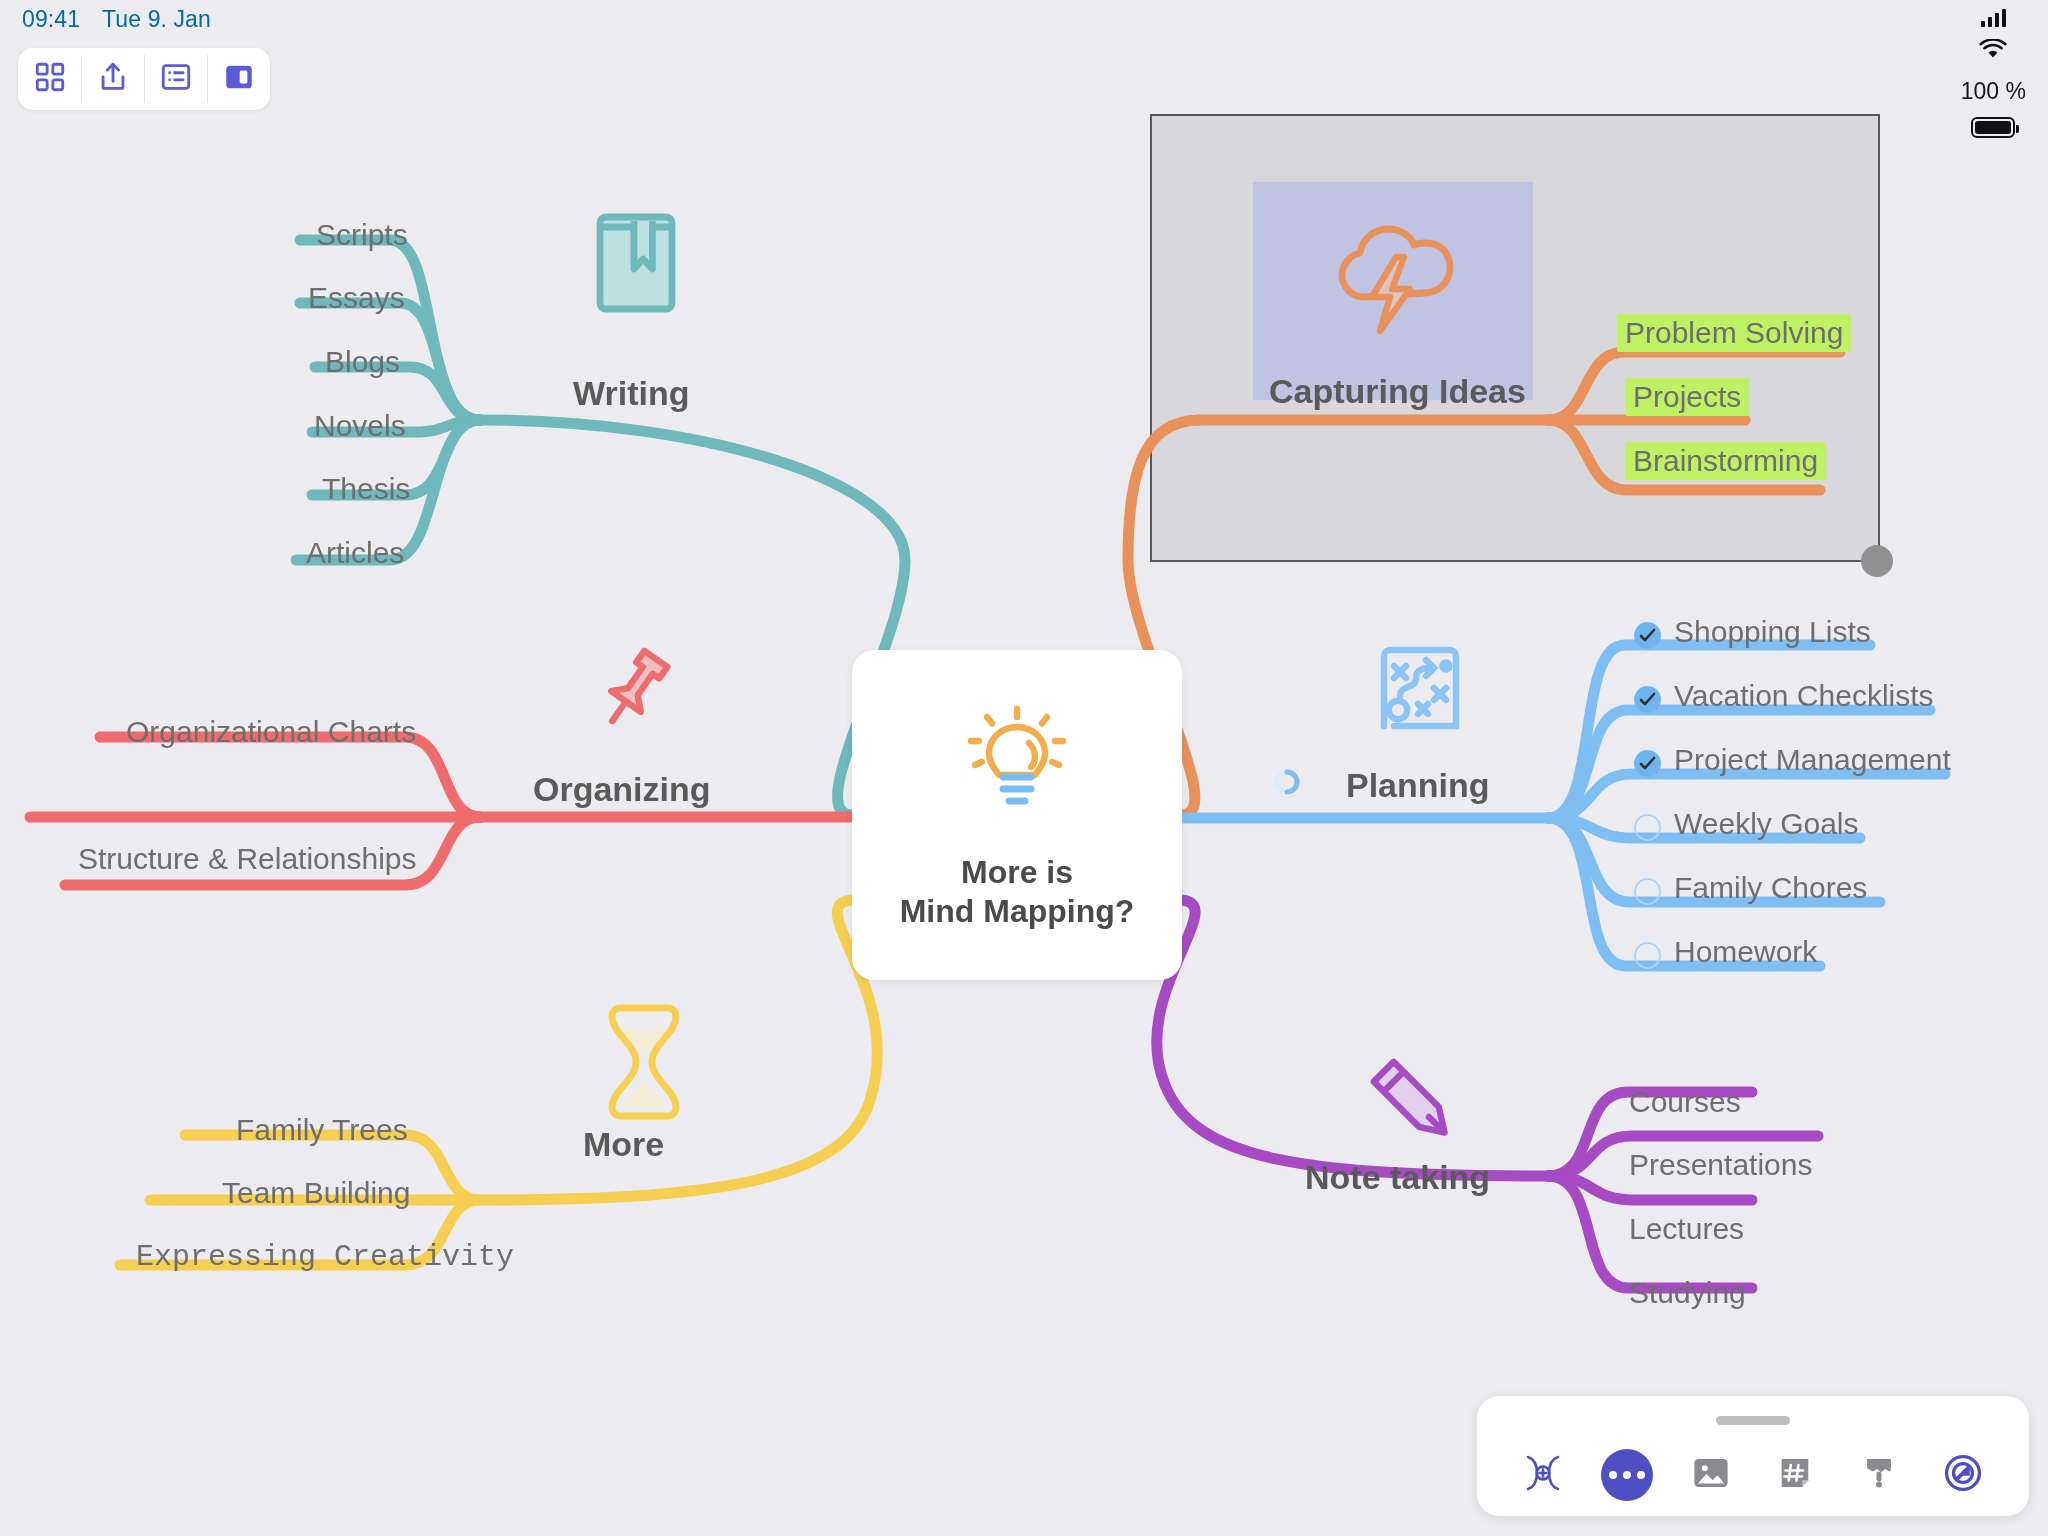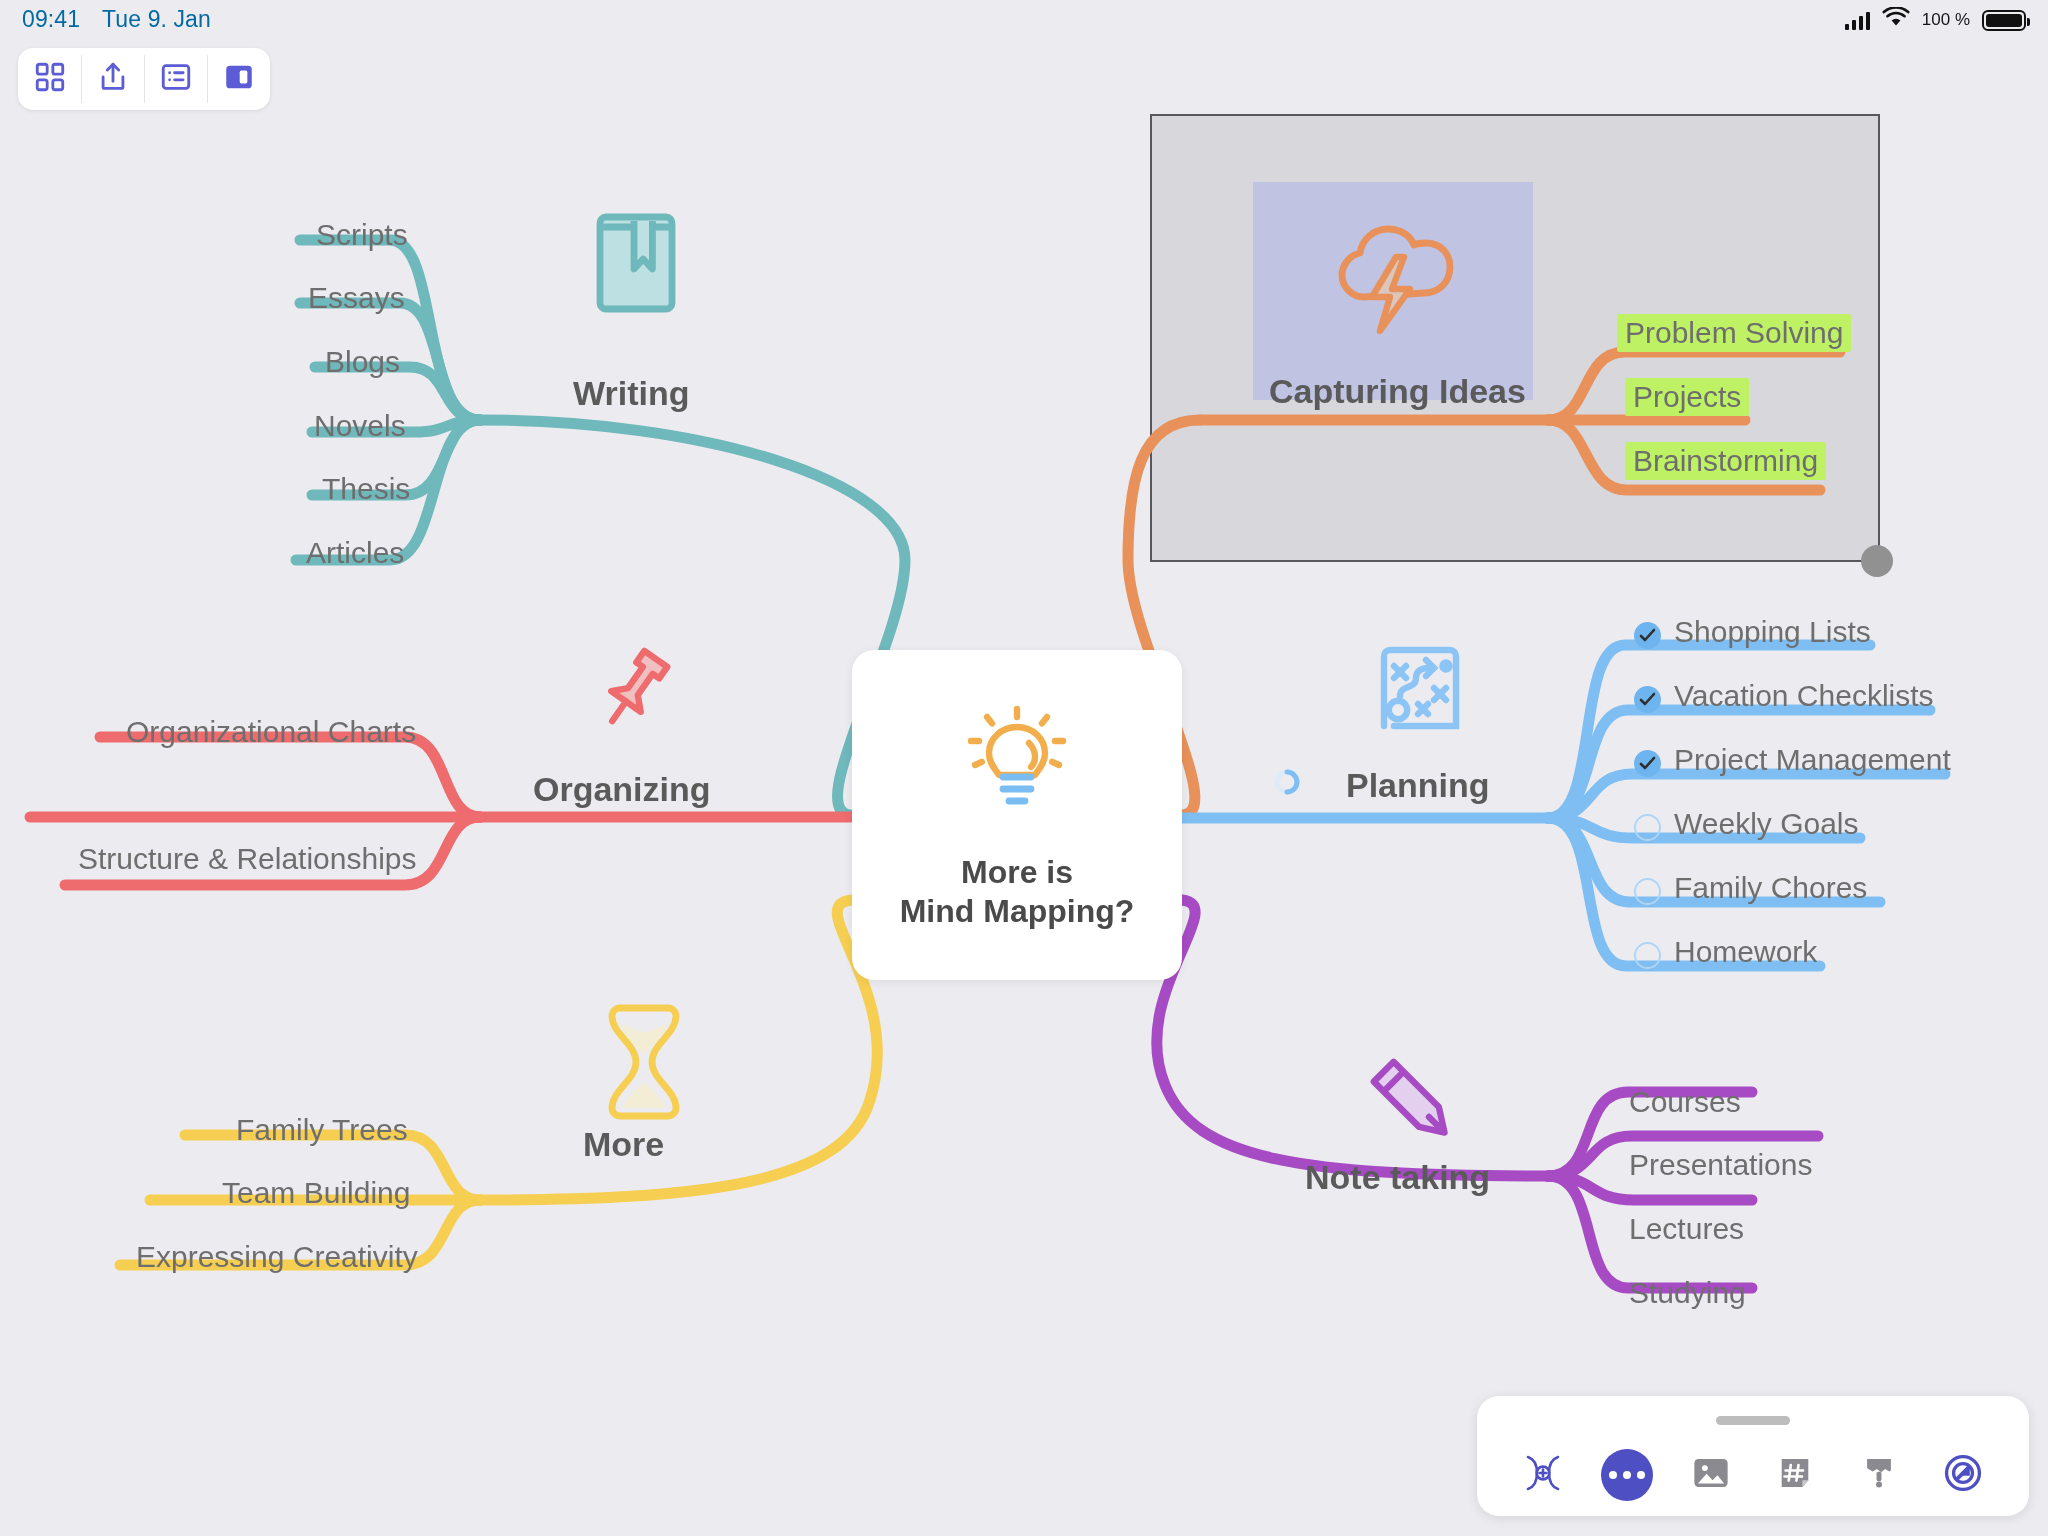--- a/index.html
+++ b/index.html
@@ -9,21 +9,21 @@
     font-family:"Liberation Sans", sans-serif;
     -webkit-font-smoothing:antialiased;
   }
   #stage{position:relative;width:2048px;height:1536px;}
 
   
   .statusbar{position:absolute;left:0;top:0;width:2048px;height:40px;}
   .sb-left{position:absolute;left:22px;top:6px;display:flex;align-items:center;gap:22px;
            font-size:23px;color:#0369a1;font-weight:400;letter-spacing:.1px;}
   .sb-right{position:absolute;right:22px;top:7px;display:flex;align-items:center;gap:12px;
-            font-size:17px;color:#161618;}
+            font-size:23px;color:#161618;flex-direction:column;}
   .bars{display:flex;align-items:flex-end;gap:3px;height:20px;}
   .bars i{display:block;width:4px;background:#111;border-radius:1px;}
   .bars i:nth-child(1){height:6px;}
   .bars i:nth-child(2){height:10px;}
   .bars i:nth-child(3){height:14px;}
   .bars i:nth-child(4){height:18px;}
   .batt{position:relative;width:44px;height:21px;border:2.5px solid #111;border-radius:6px;
         box-sizing:border-box;}
   .batt::after{content:"";position:absolute;right:-6px;top:6px;width:3px;height:8px;
         background:#111;border-radius:0 2px 2px 0;}
@@ -252,21 +252,21 @@
   <span class="ic" style="left:600px;top:1000px;">
     <svg width="88" height="124" viewBox="0 0 44 62" fill="none">
       <path d="M10 4h24a4 4 0 014 4c0 9-12 14-12 23 0 9 12 14 12 23a4 4 0 01-4 4H10a4 4 0 01-4-4c0-9 12-14 12-23 0-9-12-14-12-23a4 4 0 014-4z" stroke="#F5CE52" stroke-width="3.4" stroke-linejoin="round"></path>
       <path d="M11 12c3.5 1 7 4 11 4s7.5-3 11-4c0 6-7 11-11 15-4-4-11-9-11-15z" fill="#F3EDD6"></path>
       <path d="M11 54c3.5-6 7-9 11-13 4 4 7.5 7 11 13z" fill="#F3EDD6"></path>
     </svg>
   </span>
   <div class="lbl main" style="left:583px;top:1081px;margin-top:44px;">More</div>
   <div class="lbl" style="left:236px;top:1113px;">Family Trees</div>
   <div class="lbl" style="left:222px;top:1176px;">Team Building</div>
-  <div class="lbl" style="left:136px;top:1240px;">Expressing Creativity</div>
+  <div class="lbl" style="left:136px;top:1240px;font-family:Liberation Mono, monospace;">Expressing Creativity</div>
 
   <div style="position:absolute;left:1253px;top:182px;width:280px;height:218px;background:#C0C4E2;"></div>
   <span class="ic" style="left:1320px;top:205px;">
     <svg width="148" height="132" viewBox="0 0 74 66" fill="none">
       <path d="M22 46c-6 0-11-5-11-11 0-5 4-10 9-11 1-7 7-12 14-12 6 0 11 3 13 8 2-1 4-1 6-1 7 0 12 5 12 12 0 8-6 13-13 13z" stroke="#E8915A" stroke-width="3.4" stroke-linejoin="round"></path>
       <path d="M38 26l-12 20h9l-5 17 15-21h-9l6-16z" fill="#DCC6BC" stroke="#E8915A" stroke-width="3.2" stroke-linejoin="round"></path>
     </svg>
   </span>
   <div class="lbl main" style="left:1269px;top:372px;">Capturing Ideas</div>
   <div class="lbl sel" style="left:1617px;top:314px;">Problem Solving</div>

